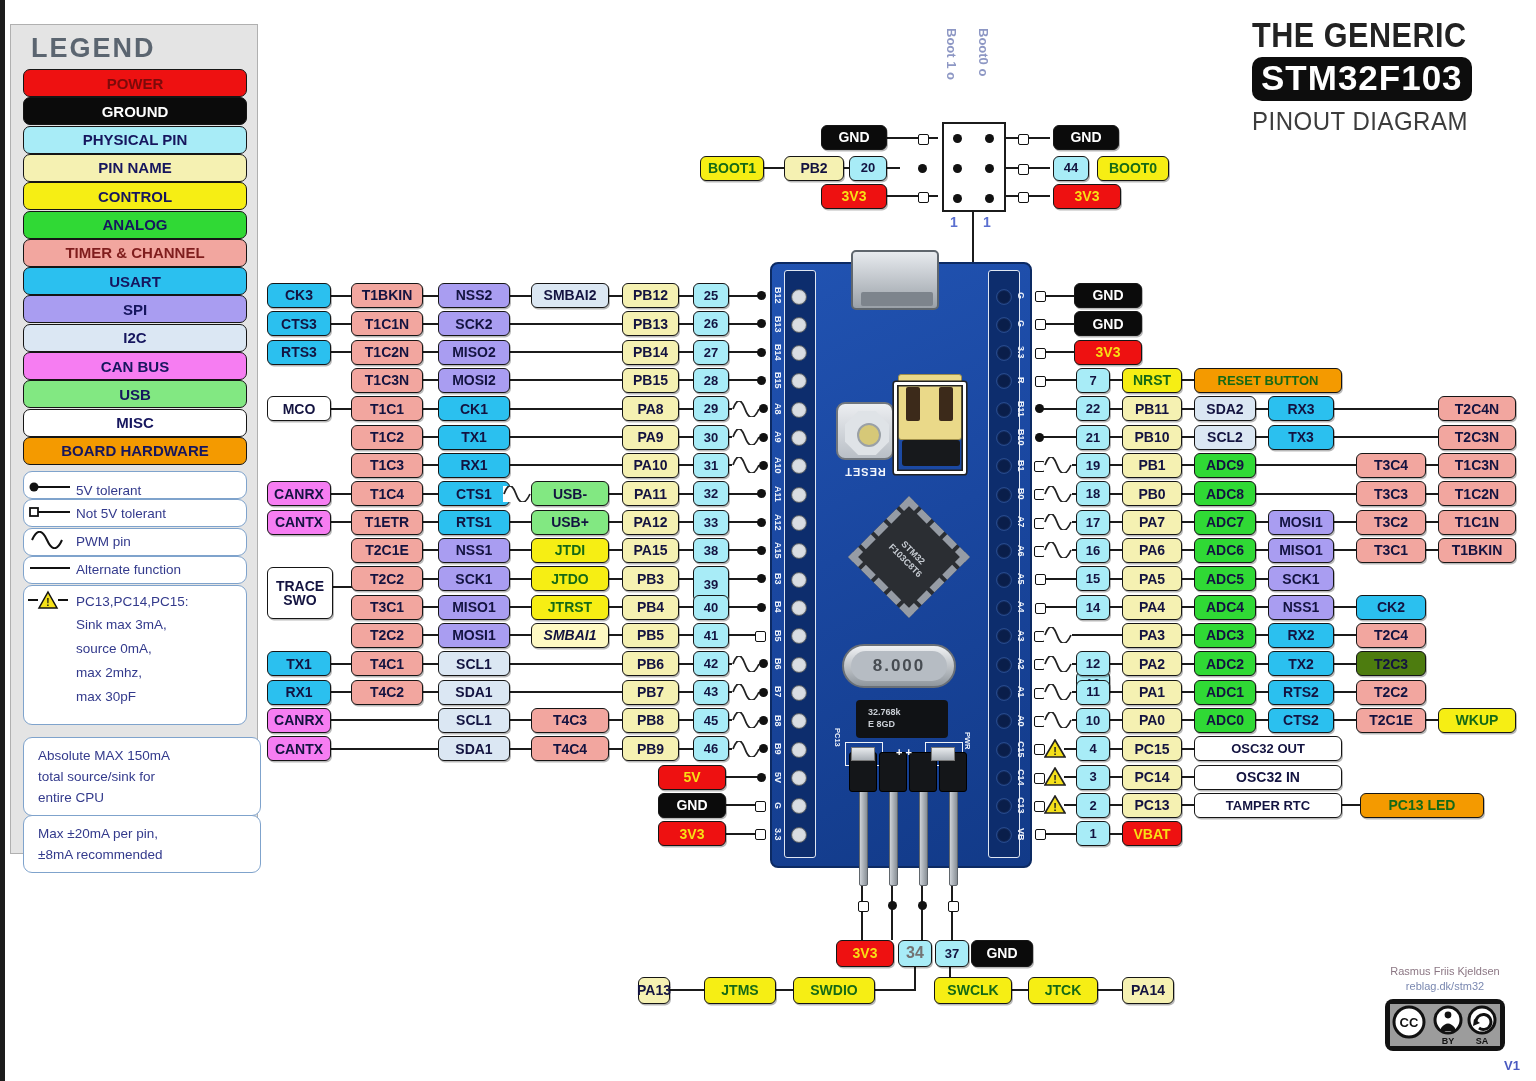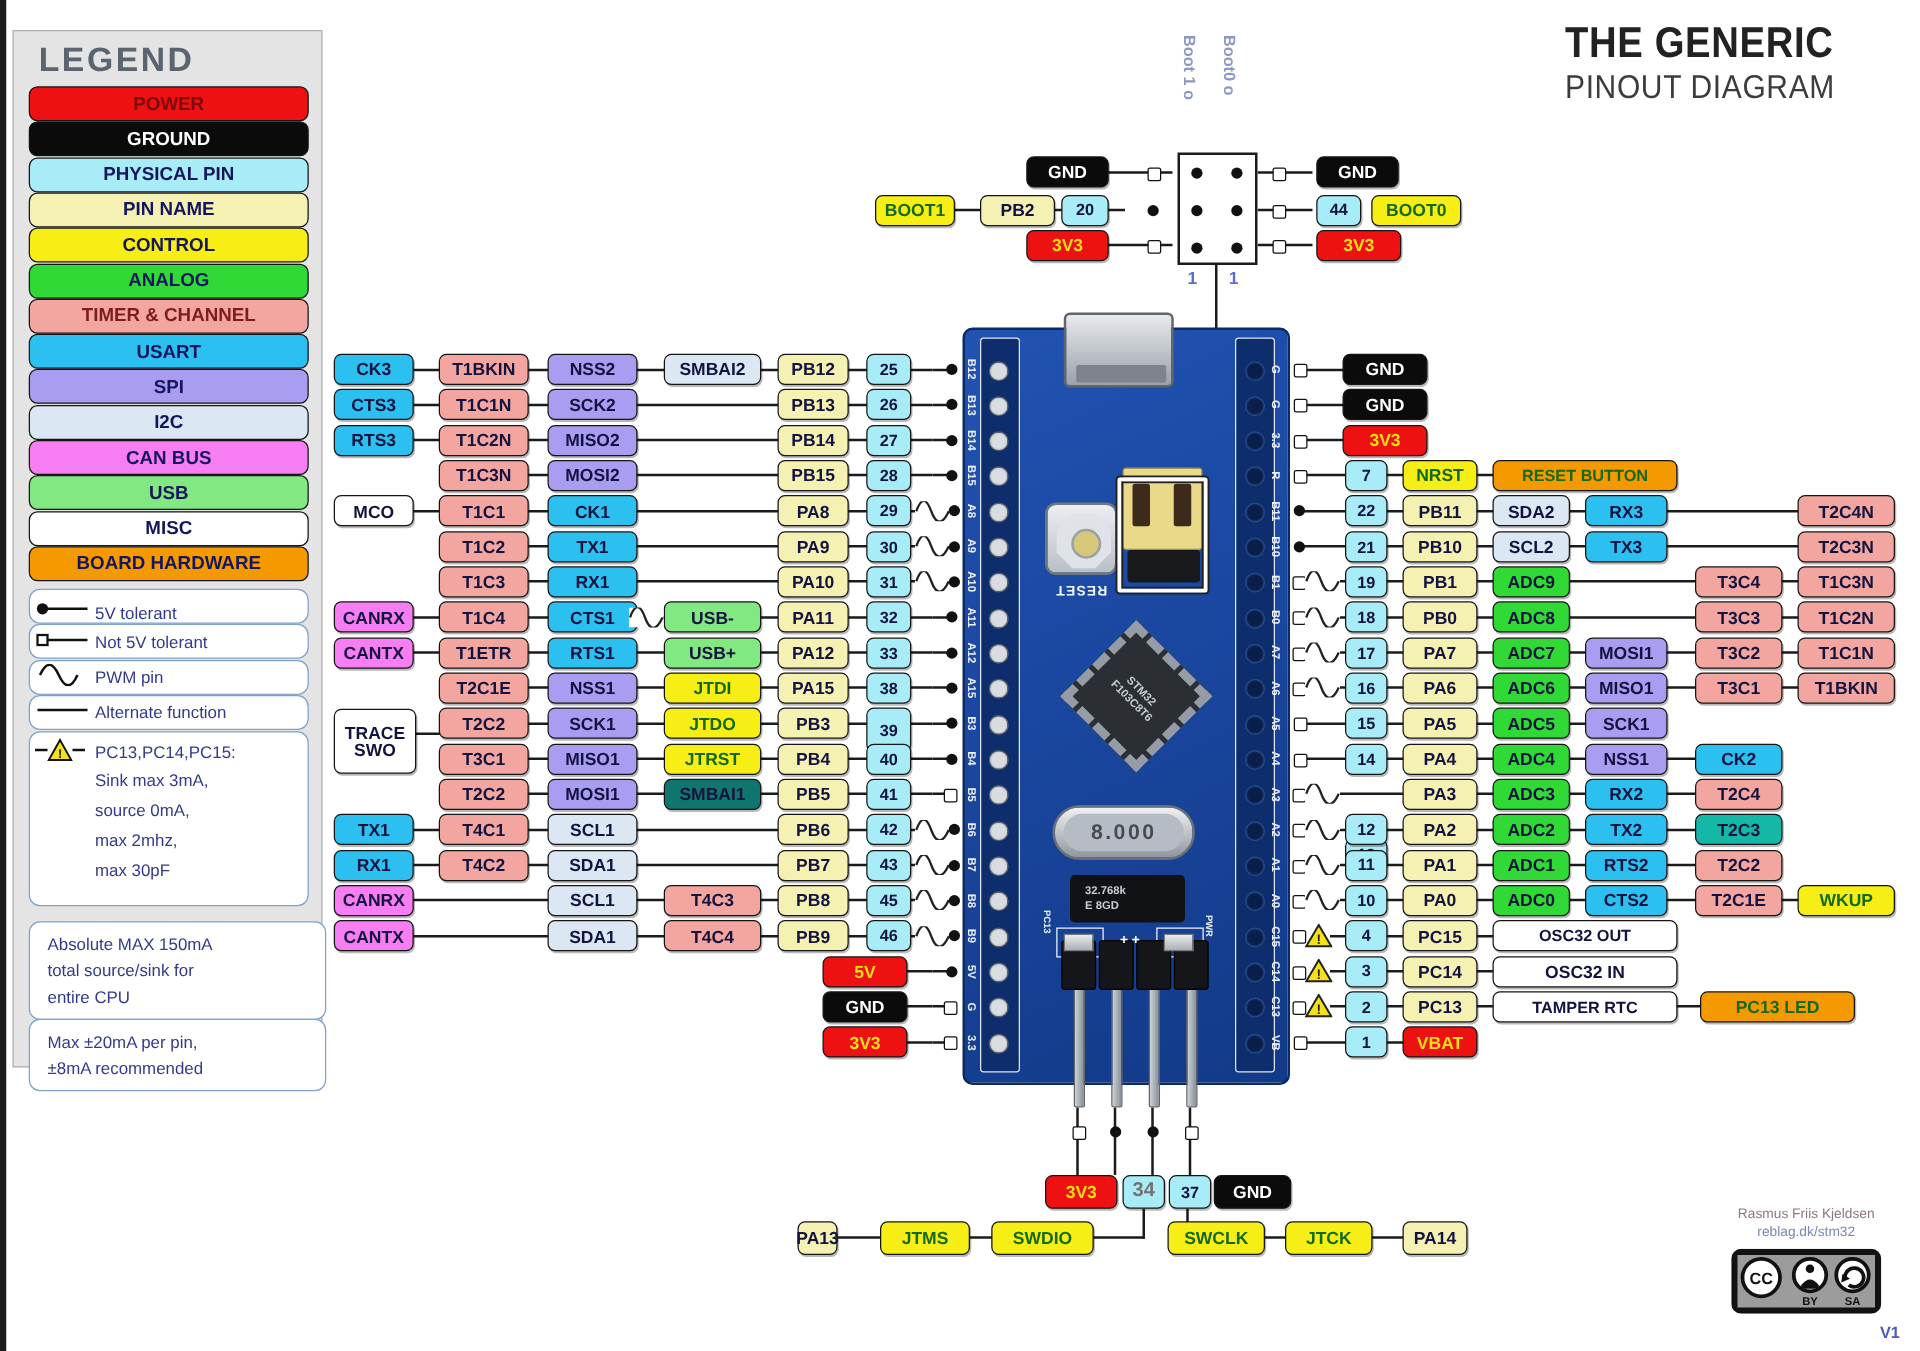--- a/index.html
+++ b/index.html
@@ -143,20 +143,21 @@
         <div style="line-height:21px;">entire CPU</div>
       </div>
       <div class="lg-note" style="top: 790px; padding: 7px 0px 7px 14px;">
         <div style="line-height:21px;">Max ±20mA per pin,</div>
         <div style="line-height:21px;">±8mA recommended</div>
       </div>
     </div>
 
   <div id="title-block" class="abs">
     <div id="title-line1">THE GENERIC</div>
+    <div><span id="title-chip">STM32F103</span></div>
     <div id="title-line3">PINOUT DIAGRAM</div>
   </div>
 
   <div id="board" class="abs"></div>
   <div class="holestrip" style="left:784px;"></div>
   <div class="holestrip" style="left:988px;"></div>
   <div id="usb" class="abs">
       <div class="lip"></div>
     </div>
   <div id="reset-btn" class="abs">
@@ -321,21 +322,21 @@
     <div class="pinbox" style="left: 351px; top: 594.63px; width: 72px; height: 25px; background: rgb(242, 166, 159); color: rgb(19, 19, 64);">T3C1</div>
     <div class="pinbox" style="left: 438px; top: 594.63px; width: 72px; height: 25px; background: rgb(169, 157, 241); color: rgb(19, 19, 64);">MISO1</div>
     <div class="pinbox" style="left: 531px; top: 594.63px; width: 78px; height: 25px; background: rgb(246, 238, 20); color: rgb(21, 105, 21);">JTRST</div>
     <div class="pinbox" style="left: 622px; top: 594.63px; width: 57px; height: 25px; background: rgb(245, 241, 178); color: rgb(19, 19, 64);">PB4</div>
     <div class="pinbox" style="left: 693px; top: 594.63px; width: 36px; height: 25px; background: rgb(168, 236, 247); color: rgb(19, 19, 64); font-size: 13px;">40</div>
     <div class="hline" style="left: 359px; top: 634.46px; width: 387px;"></div>
     <div class="hline" style="left: 746px; top: 634.46px; width: 10px;"></div>
     <div class="sym osq" style="left: 754.5px; top: 630.96px;"></div>
     <div class="pinbox" style="left: 351px; top: 622.96px; width: 72px; height: 25px; background: rgb(242, 166, 159); color: rgb(19, 19, 64);">T2C2</div>
     <div class="pinbox" style="left: 438px; top: 622.96px; width: 72px; height: 25px; background: rgb(169, 157, 241); color: rgb(19, 19, 64);">MOSI1</div>
-    <div class="pinbox" style="left: 531px; top: 622.96px; width: 78px; height: 25px; background: #0f766e; color: rgb(19, 19, 64);">SMBAI1</div>
+    <div class="pinbox" style="left: 531px; top: 622.96px; width: 78px; height: 25px; background: #fef9c3; color: rgb(19, 19, 64); font-style: italic;">SMBAI1</div>
     <div class="pinbox" style="left: 622px; top: 622.96px; width: 57px; height: 25px; background: rgb(245, 241, 178); color: rgb(19, 19, 64);">PB5</div>
     <div class="pinbox" style="left: 693px; top: 622.96px; width: 36px; height: 25px; background: rgb(168, 236, 247); color: rgb(19, 19, 64); font-size: 13px;">41</div>
     <div class="hline" style="left: 275px; top: 662.79px; width: 471px;"></div>
     <div class="sym" style="left: 732px; top: 655.79px;"><svg width="28" height="16">
         <rect x="0" y="0" width="28" height="16" fill="#fff"></rect>
         <path d="M1 8 C 5 -3, 9 -3, 13 8 S 22 19, 27 8" stroke="#222" stroke-width="1.8" fill="none"></path>
       </svg></div>
     <div class="sym dot" style="left: 758.5px; top: 659.29px;"></div>
     <div class="pinbox" style="left: 267px; top: 651.29px; width: 64px; height: 25px; background: rgb(43, 192, 239); color: rgb(19, 19, 64);">TX1</div>
     <div class="pinbox" style="left: 351px; top: 651.29px; width: 72px; height: 25px; background: rgb(242, 166, 159); color: rgb(19, 19, 64);">T4C1</div>
@@ -488,21 +489,21 @@
     <div class="sym osq" style="left: 1033.5px; top: 659.29px;"></div>
     <div class="sym" style="left: 1044px; top: 655.79px;"><svg width="28" height="16">
         <rect x="0" y="0" width="28" height="16" fill="#fff"></rect>
         <path d="M1 8 C 5 -3, 9 -3, 13 8 S 22 19, 27 8" stroke="#222" stroke-width="1.8" fill="none"></path>
       </svg></div>
     <div class="hline" style="left: 1070px; top: 662.79px; width: 348px;"></div>
     <div class="pinbox" style="left: 1076px; top: 651.29px; width: 34px; height: 25px; background: rgb(168, 236, 247); color: rgb(19, 19, 64); font-size: 13px;">12</div>
     <div class="pinbox" style="left: 1122px; top: 651.29px; width: 60px; height: 25px; background: rgb(245, 241, 178); color: rgb(19, 19, 64);">PA2</div>
     <div class="pinbox" style="left: 1194px; top: 651.29px; width: 62px; height: 25px; background: rgb(48, 217, 53); color: rgb(19, 19, 64);">ADC2</div>
     <div class="pinbox" style="left: 1268px; top: 651.29px; width: 66px; height: 25px; background: rgb(43, 192, 239); color: rgb(19, 19, 64);">TX2</div>
-    <div class="pinbox" style="left: 1356px; top: 651.29px; width: 70px; height: 25px; background: #14b8a6; color: rgb(19, 19, 64);">T2C3</div>
+    <div class="pinbox" style="left: 1356px; top: 651.29px; width: 70px; height: 25px; background: #4d7c0f; color: rgb(19, 19, 64);">T2C3</div>
     <div class="sym osq" style="left: 1033.5px; top: 687.62px;"></div>
     <div class="sym" style="left: 1044px; top: 684.12px;"><svg width="28" height="16">
         <rect x="0" y="0" width="28" height="16" fill="#fff"></rect>
         <path d="M1 8 C 5 -3, 9 -3, 13 8 S 22 19, 27 8" stroke="#222" stroke-width="1.8" fill="none"></path>
       </svg></div>
     <div class="hline" style="left: 1070px; top: 691.12px; width: 348px;"></div>
     <div class="pinbox" style="left: 1076px; top: 679.62px; width: 34px; height: 25px; background: rgb(168, 236, 247); color: rgb(19, 19, 64); font-size: 13px;">11</div>
     <div class="pinbox" style="left: 1122px; top: 679.62px; width: 60px; height: 25px; background: rgb(245, 241, 178); color: rgb(19, 19, 64);">PA1</div>
     <div class="pinbox" style="left: 1194px; top: 679.62px; width: 62px; height: 25px; background: rgb(48, 217, 53); color: rgb(19, 19, 64);">ADC1</div>
     <div class="pinbox" style="left: 1268px; top: 679.62px; width: 66px; height: 25px; background: rgb(43, 192, 239); color: rgb(19, 19, 64);">RTS2</div>

